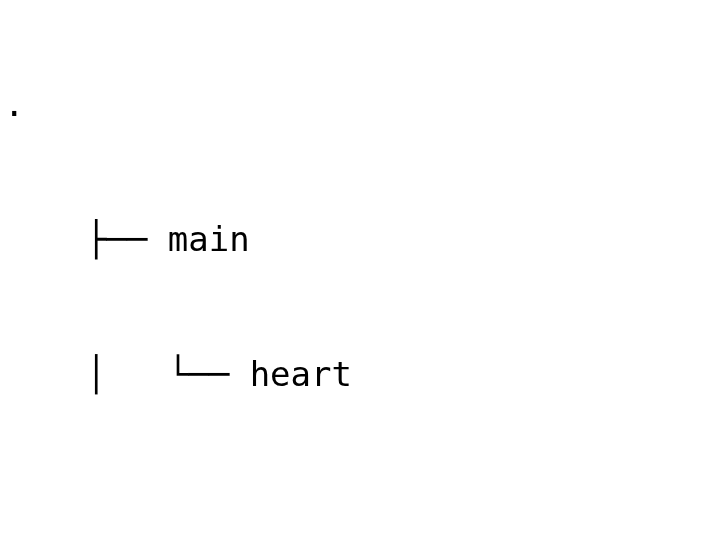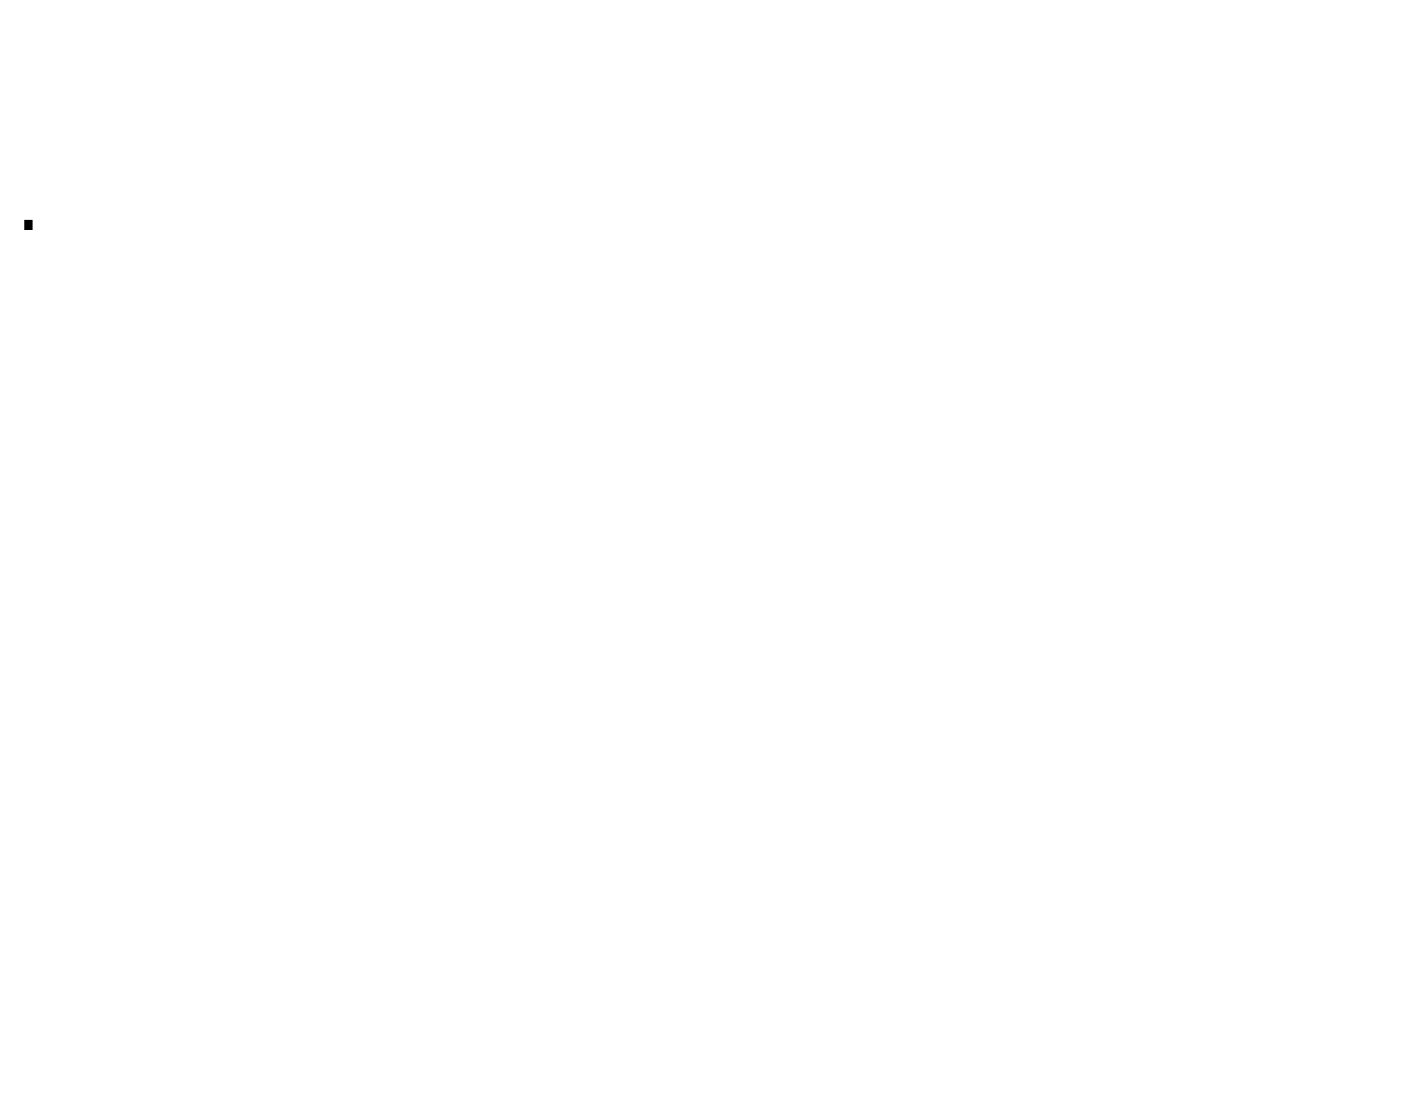--- a/index.html
+++ b/index.html
@@ -29,20 +29,22 @@
   .tree .prefix,
   .tree .label {
     white-space: pre;
   }
 </style>
 </head>
 <body>
 
 <div class="tree">
   <div class="row"><span class="prefix"></span><span class="label">.</span></div>
+  <div class="row"><span class="prefix">    ├── </span><span class="label">main</span></div>
+  <div class="row"><span class="prefix">    │   └── </span><span class="label">heart</span></div>
   
   
   
   
   
   
   
   
 </div>
 

